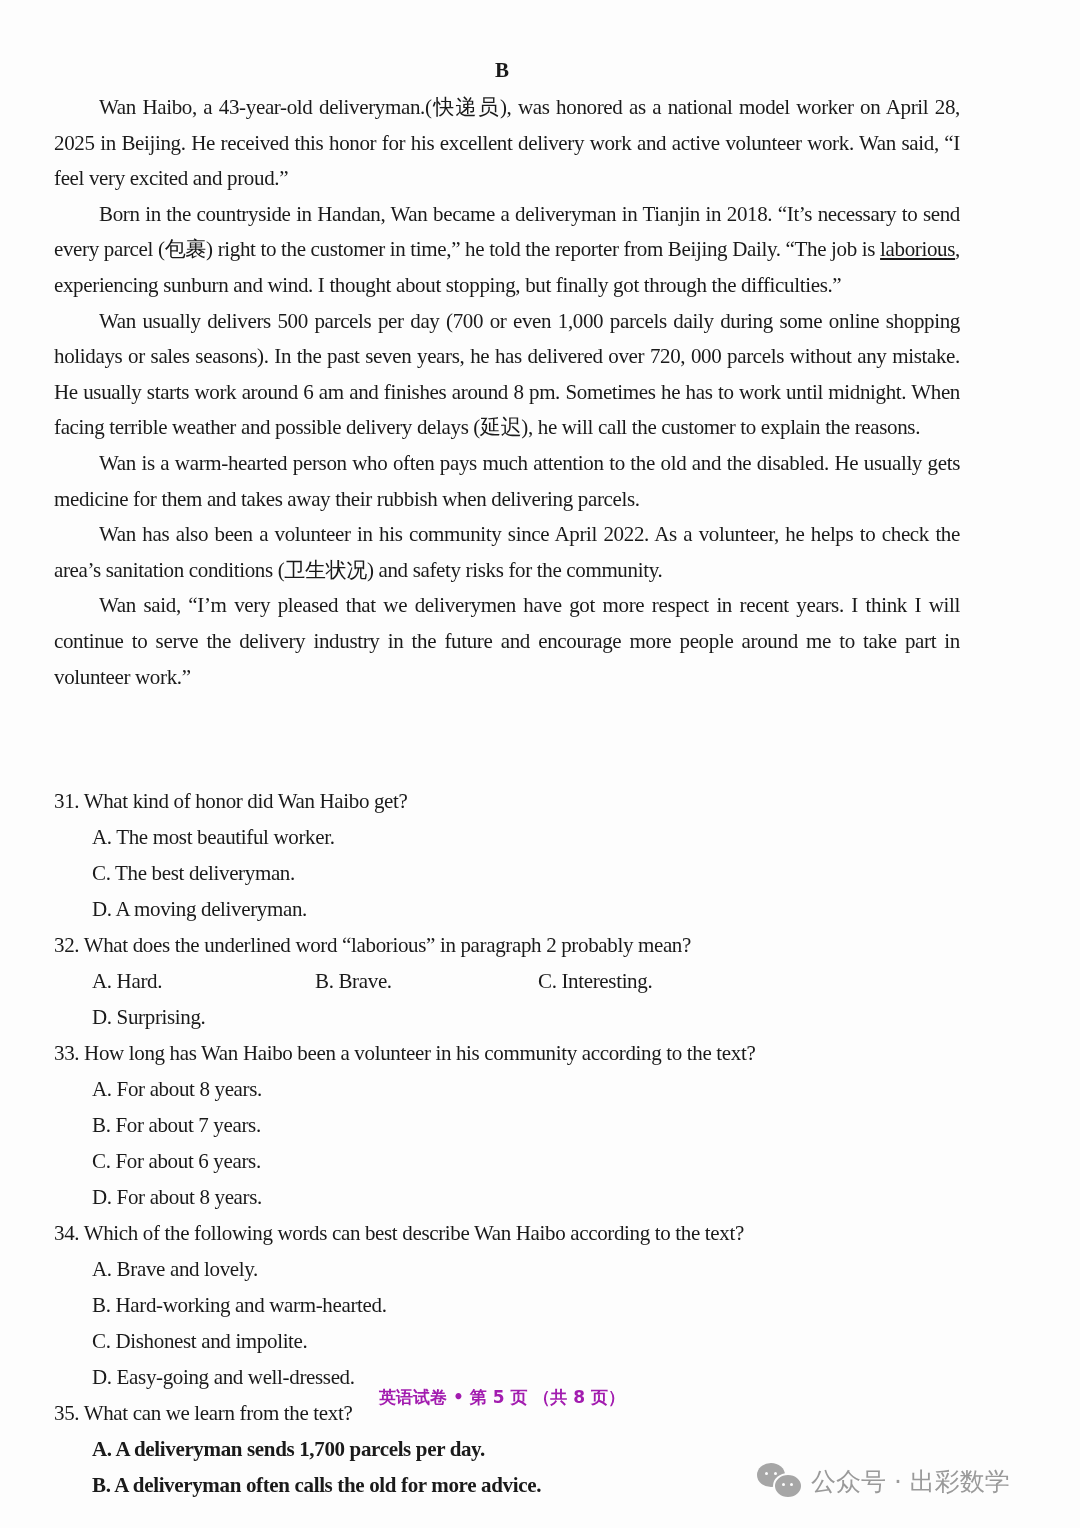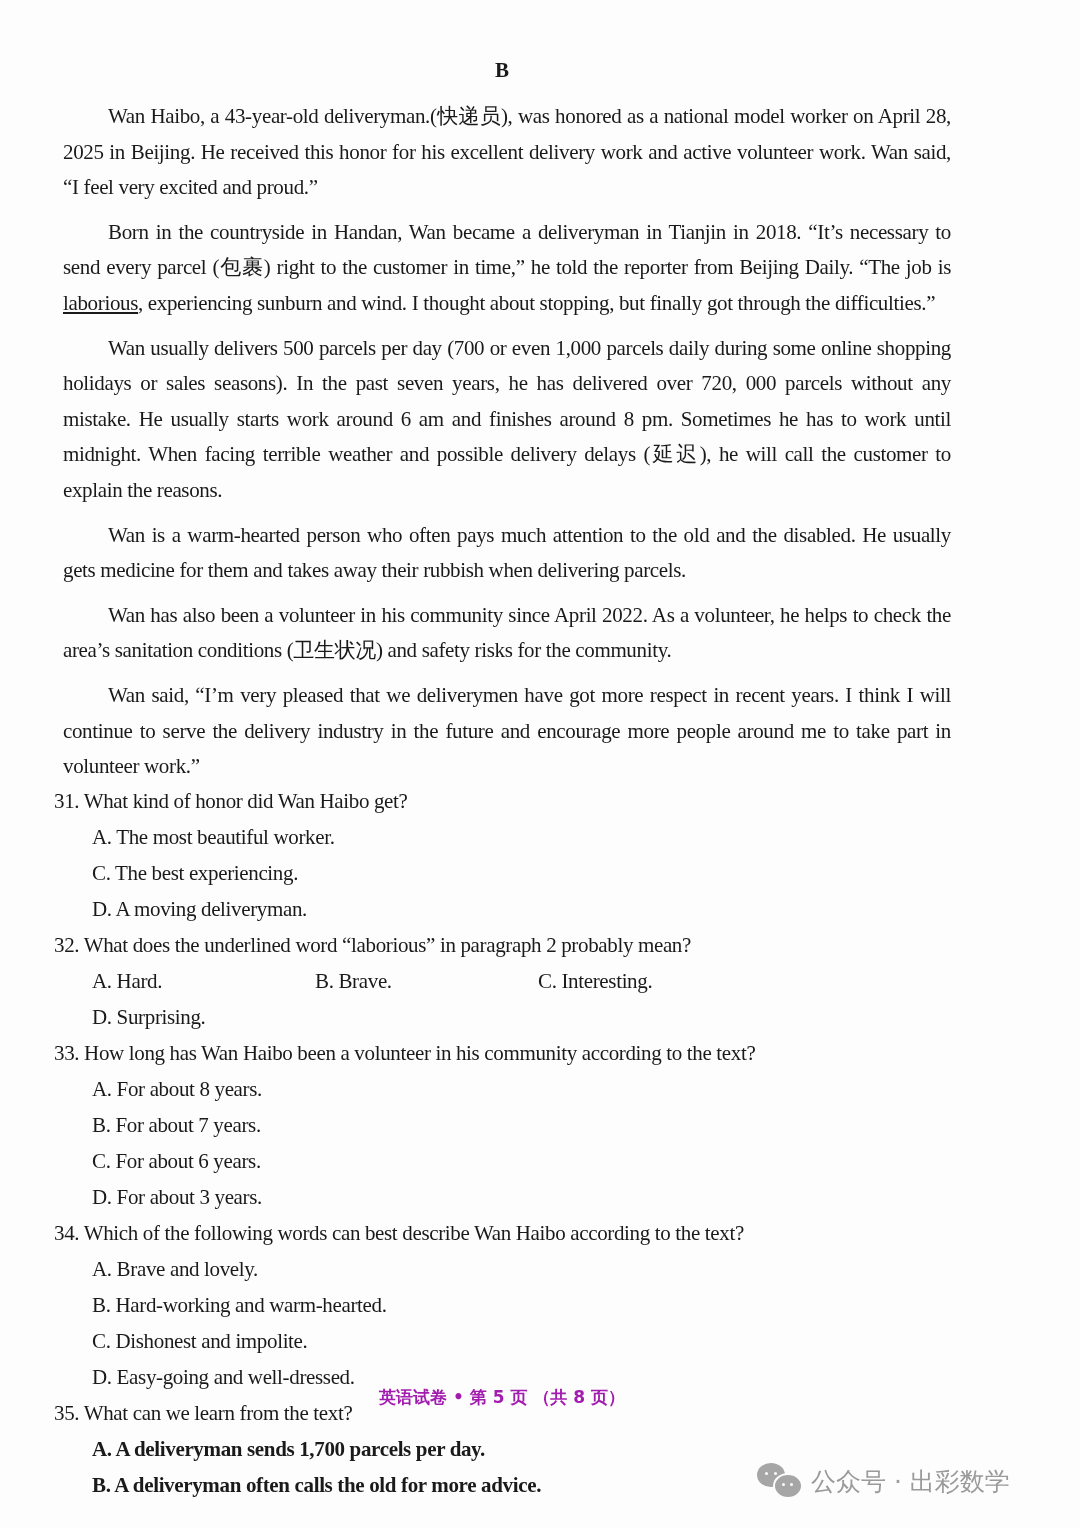--- a/index.html
+++ b/index.html
@@ -3,21 +3,21 @@
 <meta charset="utf-8">
 <style>
   html, body { margin: 0; padding: 0; background: #fdfdfd; }
   body { width: 1080px; height: 1528px; position: relative; overflow: hidden;
          font-family: "Liberation Serif", "DejaVu Serif", serif; color: #1a1a1a; }
   .page { position: absolute; left: 0; top: 0; width: 1080px; height: 1528px; }
   .section-title { position: absolute; left: 0; width: 1004px; top: 58px; text-align: center;
                    font-weight: bold; font-size: 21px; }
   .passage { position: absolute; left: 54px; width: 906px; top: 90px; font-size: 21px;
              line-height: 35.6px; text-align: justify; letter-spacing: -0.35px; }
-  .passage p { margin: 9px; text-indent: 45px; font-family: Liberation Serif, serif; }
+  .passage p { margin: 0; text-indent: 45px; font-family: Liberation Serif, serif; }
   .u { text-decoration: underline; }
   .questions { position: absolute; left: 54px; width: 906px; top: 783px; font-size: 21px;
                line-height: 36px; letter-spacing: -0.35px; }
   .q { }
   .q-stem { display: block; }
   .opts { display: flex; flex-wrap: wrap; padding-left: 38px; align-items: center; }
   .opts.two .opt { width: 446px; }
   .opts.four .opt { width: 223px; }
   .opts.one .opt { width: 100%; font-weight: bold; }
   .footer { position: absolute; left: 0; width: 1004px; top: 1386px; text-align: center;
@@ -42,40 +42,40 @@
     <p>Wan is a warm-hearted person who often pays much attention to the old and the disabled. He usually gets medicine for them and takes away their rubbish when delivering parcels.</p>
     <p>Wan has also been a volunteer in his community since April 2022. As a volunteer, he helps to check the area’s sanitation conditions (卫生状况) and safety risks for the community.</p>
     <p>Wan said, “I’m very pleased that we deliverymen have got more respect in recent years. I think I will continue to serve the delivery industry in the future and encourage more people around me to take part in volunteer work.”</p>
   </div>
 
   <div class="questions">
     <div class="q">
       <span class="q-stem">31. What kind of honor did Wan Haibo get?</span>
       <div class="opts two">
         <span class="opt">A. The most beautiful worker.</span>
-        <span class="opt">C. The best experiencing.</span>
+        <span class="opt">C. The best deliveryman.</span>
         <span class="opt">D. A moving deliveryman.</span>
       </div>
     </div>
     <div class="q">
       <span class="q-stem">32. What does the underlined word “laborious” in paragraph 2 probably mean?</span>
       <div class="opts four">
         <span class="opt">A. Hard.</span>
         <span class="opt">B. Brave.</span>
         <span class="opt">C. Interesting.</span>
         <span class="opt">D. Surprising.</span>
       </div>
     </div>
     <div class="q">
       <span class="q-stem">33. How long has Wan Haibo been a volunteer in his community according to the text?</span>
       <div class="opts two">
         <span class="opt">A. For about 8 years.</span>
         <span class="opt">B. For about 7 years.</span>
         <span class="opt">C. For about 6 years.</span>
-        <span class="opt">D. For about 3 years.</span>
+        <span class="opt">D. For about 8 years.</span>
       </div>
     </div>
     <div class="q">
       <span class="q-stem">34. Which of the following words can best describe Wan Haibo according to the text?</span>
       <div class="opts two">
         <span class="opt">A. Brave and lovely.</span>
         <span class="opt">B. Hard-working and warm-hearted.</span>
         <span class="opt">C. Dishonest and impolite.</span>
         <span class="opt">D. Easy-going and well-dressed.</span>
       </div>

